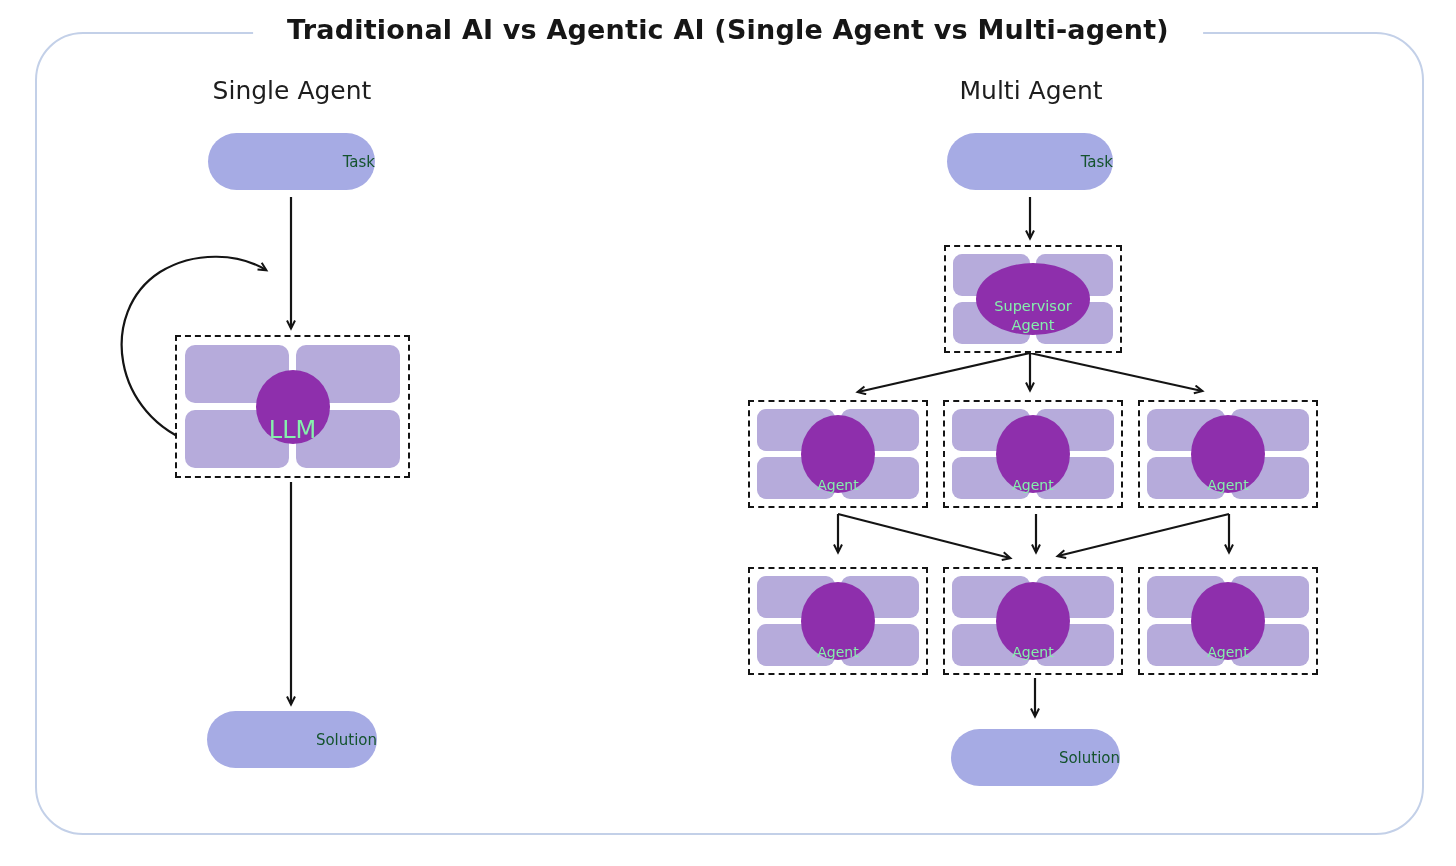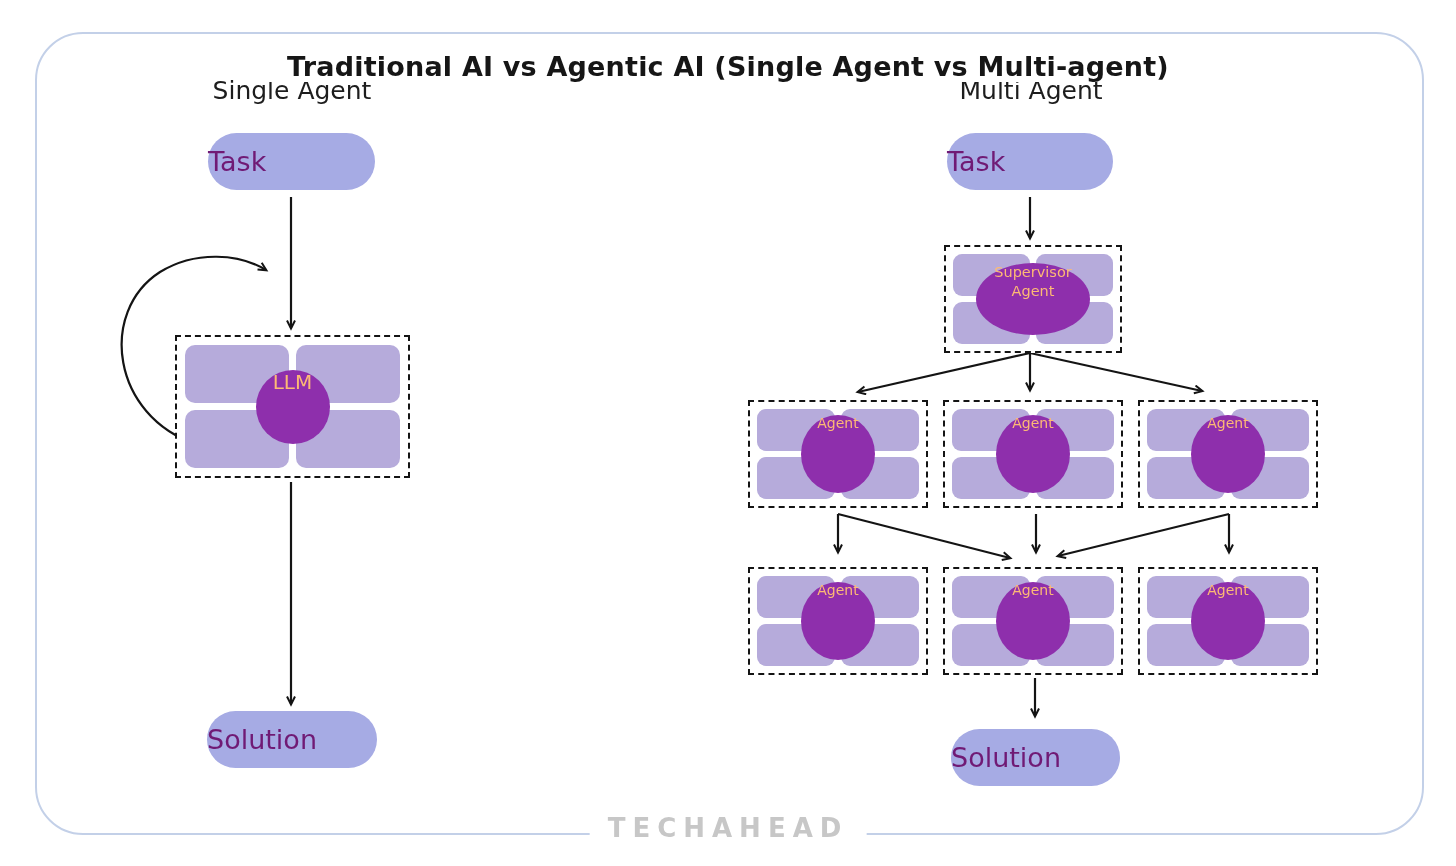--- a/index.html
+++ b/index.html
@@ -7,47 +7,47 @@
     position:relative;width:1456px;height:866px;background:#ffffff;
     font-family:"DejaVu Sans","Liberation Sans",sans-serif;overflow:hidden;
   }
   .frame{
     position:absolute;left:35px;top:32px;width:1385px;height:799px;
     border:2px solid #c3d0e8;border-radius:48px;background:#ffffff;
   }
   .page-title{
     position:absolute;top:14px;left:50%;transform:translateX(-50%);
     background:#ffffff;padding:0 34px;white-space:nowrap;
-    font-size:27px;font-weight:700;color:#161616;letter-spacing:.2px;z-index:5;margin-top:37px;
+    font-size:27px;font-weight:700;color:#161616;letter-spacing:.2px;z-index:5;
   }
   .col-heading{
     position:absolute;transform:translateX(-50%);font-size:25px;color:#1d1d1d;
     font-weight:500;white-space:nowrap;z-index:3;
   }
   .pill{
-    position:absolute;background:#a6abe4;border-radius:29px;color:#701a75;
-    display:flex;align-items:center;justify-content:flex-start;font-size:27px;z-index:3;
+    position:absolute;background:#a6abe4;border-radius:29px;color:#14532d;
+    display:flex;align-items:center;justify-content:flex-end;font-size:15px;z-index:3;
   }
   .dbox{
     position:absolute;border:2px dashed #141414;background:#ffffff;
     box-sizing:border-box;z-index:3;
   }
   .quads{
     position:absolute;inset:7px;display:grid;
     grid-template-columns:1fr 1fr;grid-template-rows:1fr 1fr;gap:6px;
   }
   .quads .q{background:#b6abdb;border-radius:9px;}
   .llm-box .quads{inset:8px;gap:7px;}
   .llm-box .quads .q{border-radius:10px;}
   .node{
     position:absolute;left:50%;top:50%;transform:translate(-50%,-50%);
-    background:#8e2fac;border-radius:50%;color:#fdba74;
-    display:flex;align-items:flex-start;justify-content:center;text-align:center;z-index:4;
-  }
-  .node.llm{width:74px;height:74px;font-size:20px;}
+    background:#8e2fac;border-radius:50%;color:#86efac;
+    display:flex;align-items:flex-end;justify-content:center;text-align:center;z-index:4;
+  }
+  .node.llm{width:74px;height:74px;font-size:24px;}
   .node.agent{width:74px;height:78px;font-size:14px;}
   .node.supervisor{width:114px;height:72px;font-size:14.5px;line-height:1.3;padding:0 6px;box-sizing:border-box;}
   .arrow-layer{position:absolute;left:0;top:0;width:1456px;height:866px;z-index:2;pointer-events:none;}
   .brand{
     position:absolute;top:813px;left:50%;transform:translateX(-50%);
     background:#ffffff;padding:0 18px;z-index:6;
     font-size:26px;font-weight:700;letter-spacing:7px;color:#c7c7c7;white-space:nowrap;
   }
 </style>
 </head>
@@ -191,15 +191,14 @@
     </div>
     <div class="node agent">
         <span>Agent</span>
       </div>
   </div>
 
   <div class="pill" style="left:951px;top:729px;width:169px;height:57px">
     <span>Solution</span>
   </div>
 
-  <div class="brand">TECHAHEAD</div>
 
 </div>
 
 </body></html>

